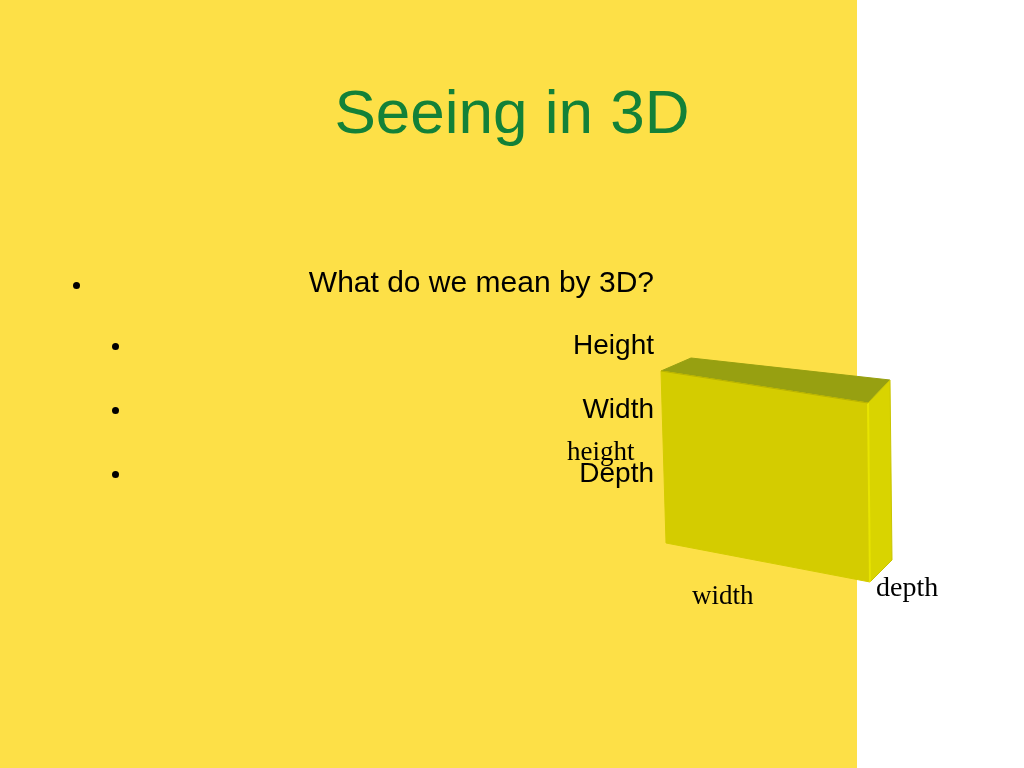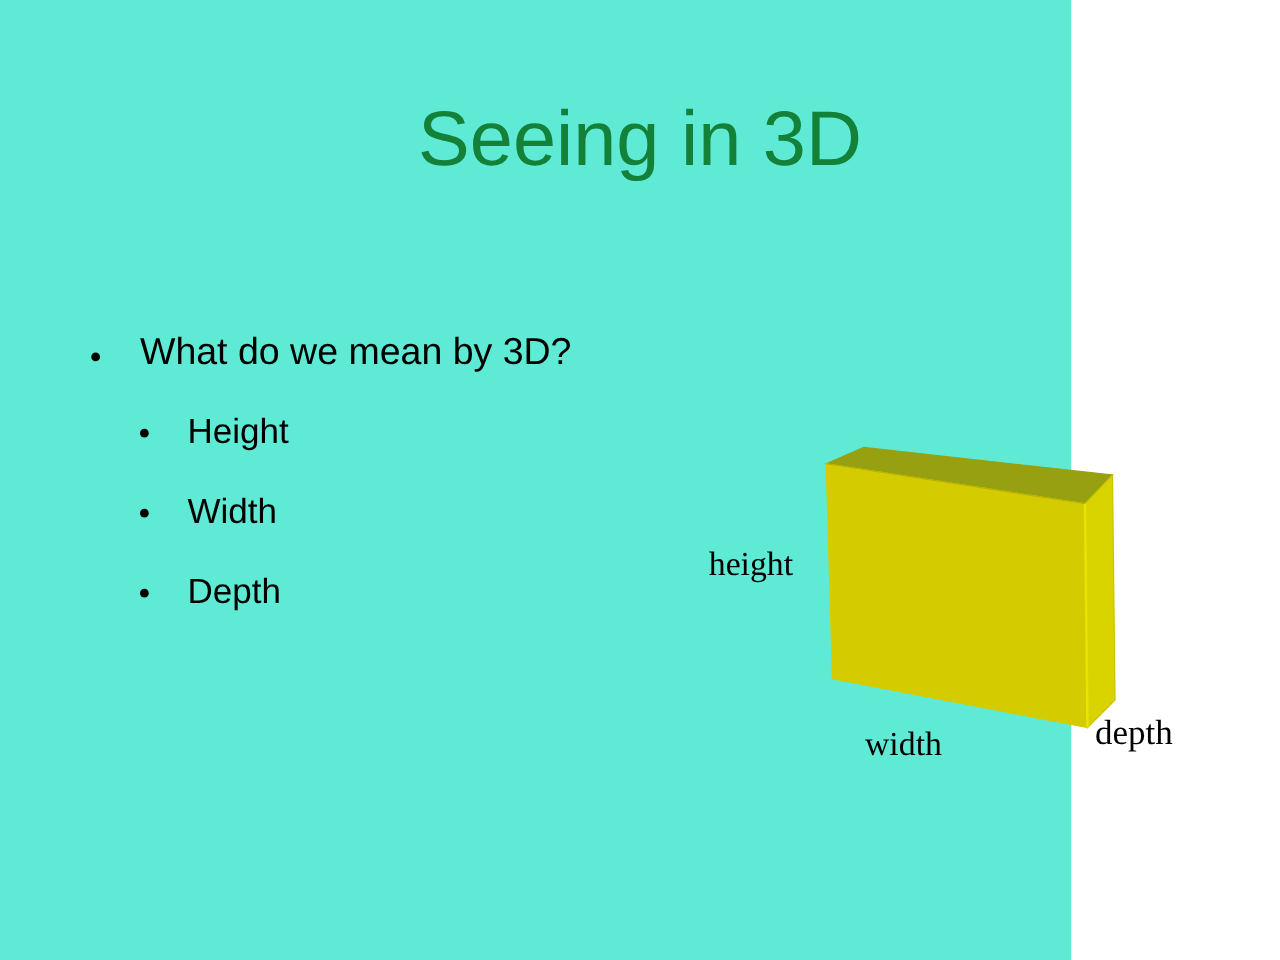--- a/index.html
+++ b/index.html
@@ -11,21 +11,21 @@
     width: 1024px;
     height: 768px;
     background: #ffffff;
     font-family: "Liberation Sans", sans-serif;
     overflow: hidden;
   }
   .slide {
     position: relative;
     width: 857px;
     height: 768px;
-    background: #5eead4;
+    background: #fde047;
   }
 
   
   .slide-title {
     position: absolute;
     left: 0;
     top: 78px;
     width: 1024px;
     text-align: center;
     font-family: "Liberation Sans", sans-serif;
@@ -40,20 +40,21 @@
   
   .body-list {
     position: absolute;
     left: 64px;
     top: 262px;
     width: 590px;
   }
   .bullet-row {
     position: relative;
     display: block;
+    text-align: right;
   }
   .bullet-row.level1 {
     padding-left: 48px;
     margin-bottom: 25px;
   }
   .bullet-row.level2 {
     padding-left: 86px;
     margin-bottom: 28px;
   }
   .bullet-dot {

